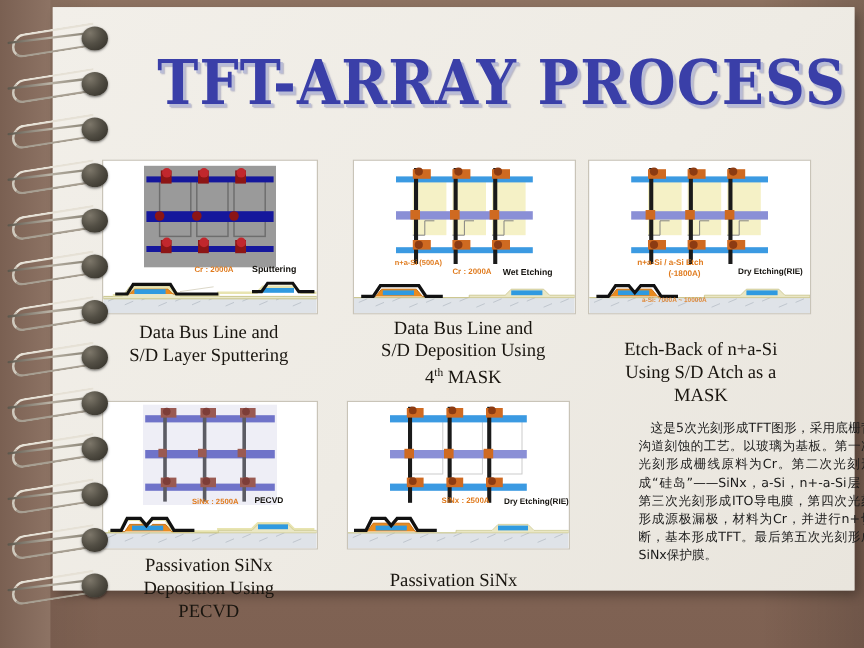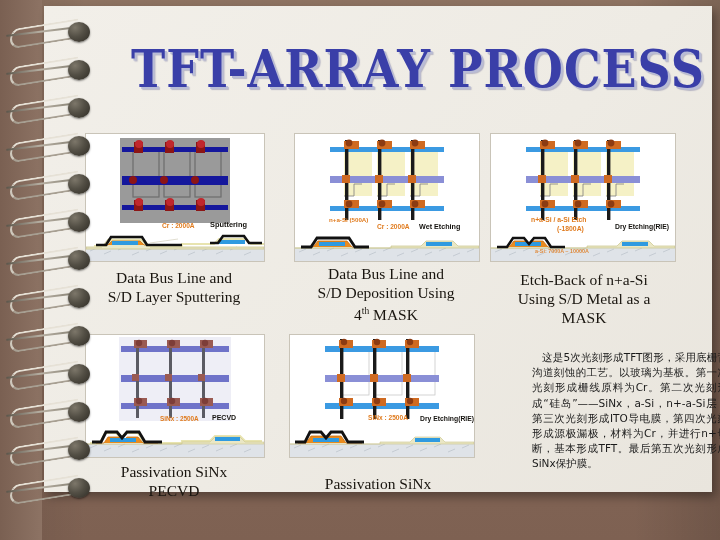--- a/index.html
+++ b/index.html
@@ -285,23 +285,23 @@
           <rect x="131" y="15" width="26" height="4" fill="#2f9ae0"></rect>
           <path d="M6 20 L16 20 L22 11 L33 11 L38 17 L43 11 L54 11 L60 20 L74 20" fill="none" stroke="#111" stroke-width="2.6"></path>
         </svg>
 
         <span class="lbl orange" style="left:40px;top:82px;font-size:6.8px;">n+a-Si / a-Si Etch</span>
         <span class="lbl orange" style="left:66px;top:91px;font-size:6.8px;">(-1800A)</span>
         <span class="lbl dark" style="left:124px;top:89px;font-size:6.8px;">Dry Etching(RIE)</span>
         <span class="lbl orange" style="left:44px;top:114px;font-size:5.4px;opacity:.85;">a-Si: 7000A ~ 10000A</span>
       </div>
     </div>
-    <div class="cap" style="left:444px;top:264px;width:192px;">
+    <div class="cap" style="left:444px;top:276px;width:192px;">
       <div>Etch-Back of n+a-Si</div>
-      <div>Using S/D Metal as a</div>
+      <div>Using S/D Atch as a</div>
       <div>MASK</div>
     </div>
 
     <div class="panel" style="left:41px;top:328px;width:178px;height:122px;">
       <div class="fig">
         <svg class="topview" style="top:2px;" width="112" height="84" viewBox="0 0 112 84">
           <rect x="0" y="0" width="112" height="84" fill="#eeeef6"></rect>
           <rect x="2" y="9" width="108" height="6" fill="#6f73c9"></rect>
           <rect x="2" y="38" width="108" height="7" fill="#6f73c9"></rect>
           <rect x="2" y="66" width="108" height="6" fill="#6f73c9"></rect>
@@ -343,20 +343,21 @@
           <rect x="129" y="14" width="25" height="4" fill="#2f9ae0"></rect>
           <path d="M6 19 L15 19 L20 9 L31 9 L36 15 L41 9 L53 9 L59 19 L76 19" fill="none" stroke="#111" stroke-width="2.8"></path>
         </svg>
 
         <span class="lbl orange" style="left:74px;top:80px;font-size:6.4px;">SiNx : 2500A</span>
         <span class="lbl dark" style="left:126px;top:79px;font-size:7px;">PECVD</span>
       </div>
     </div>
     <div class="cap" style="left:34px;top:456px;width:192px;">
       <div>Passivation SiNx</div>
+      <div>Deposition Using</div>
       <div>PECVD</div>
     </div>
 
     <div class="panel" style="left:245px;top:328px;width:184px;height:122px;">
       <div class="fig">
         <svg class="topview" style="top:2px;" width="118" height="84" viewBox="0 0 118 84">
           <rect x="0" y="0" width="118" height="84" fill="#ffffff"></rect>
           <g stroke="#c9c9c9" stroke-width=".8" fill="none">
             <rect x="18" y="14" width="28" height="44"></rect>
               <rect x="51" y="14" width="28" height="44"></rect>

